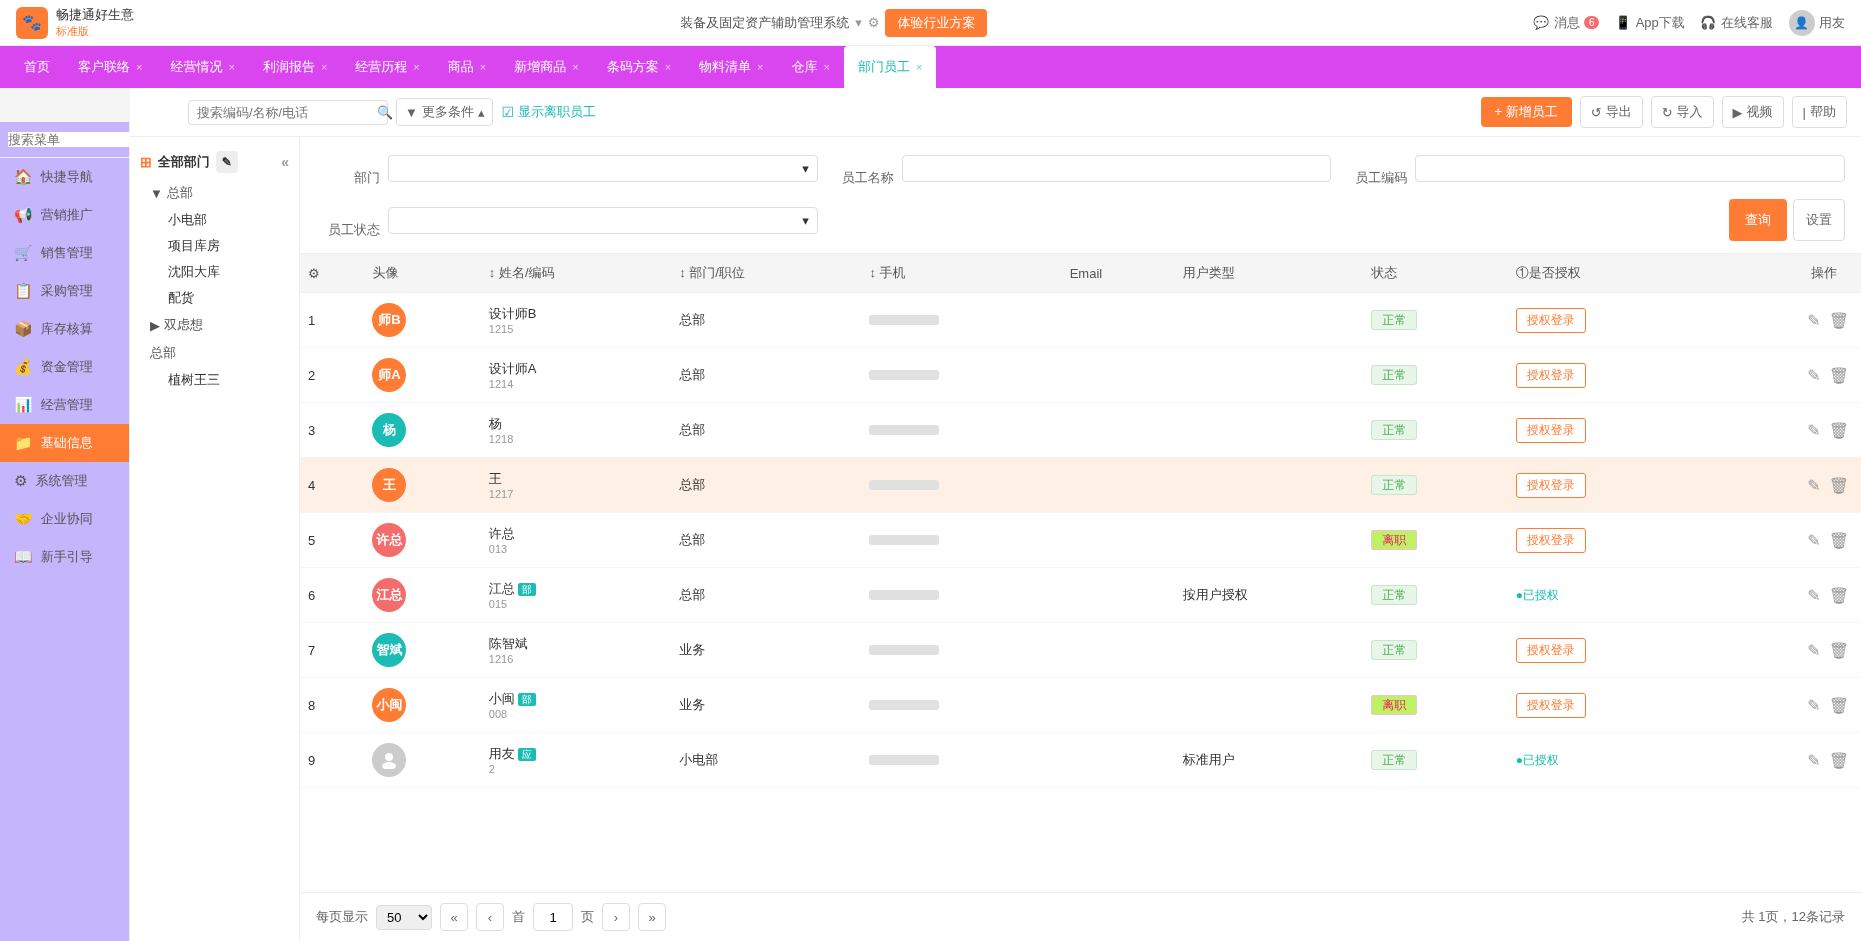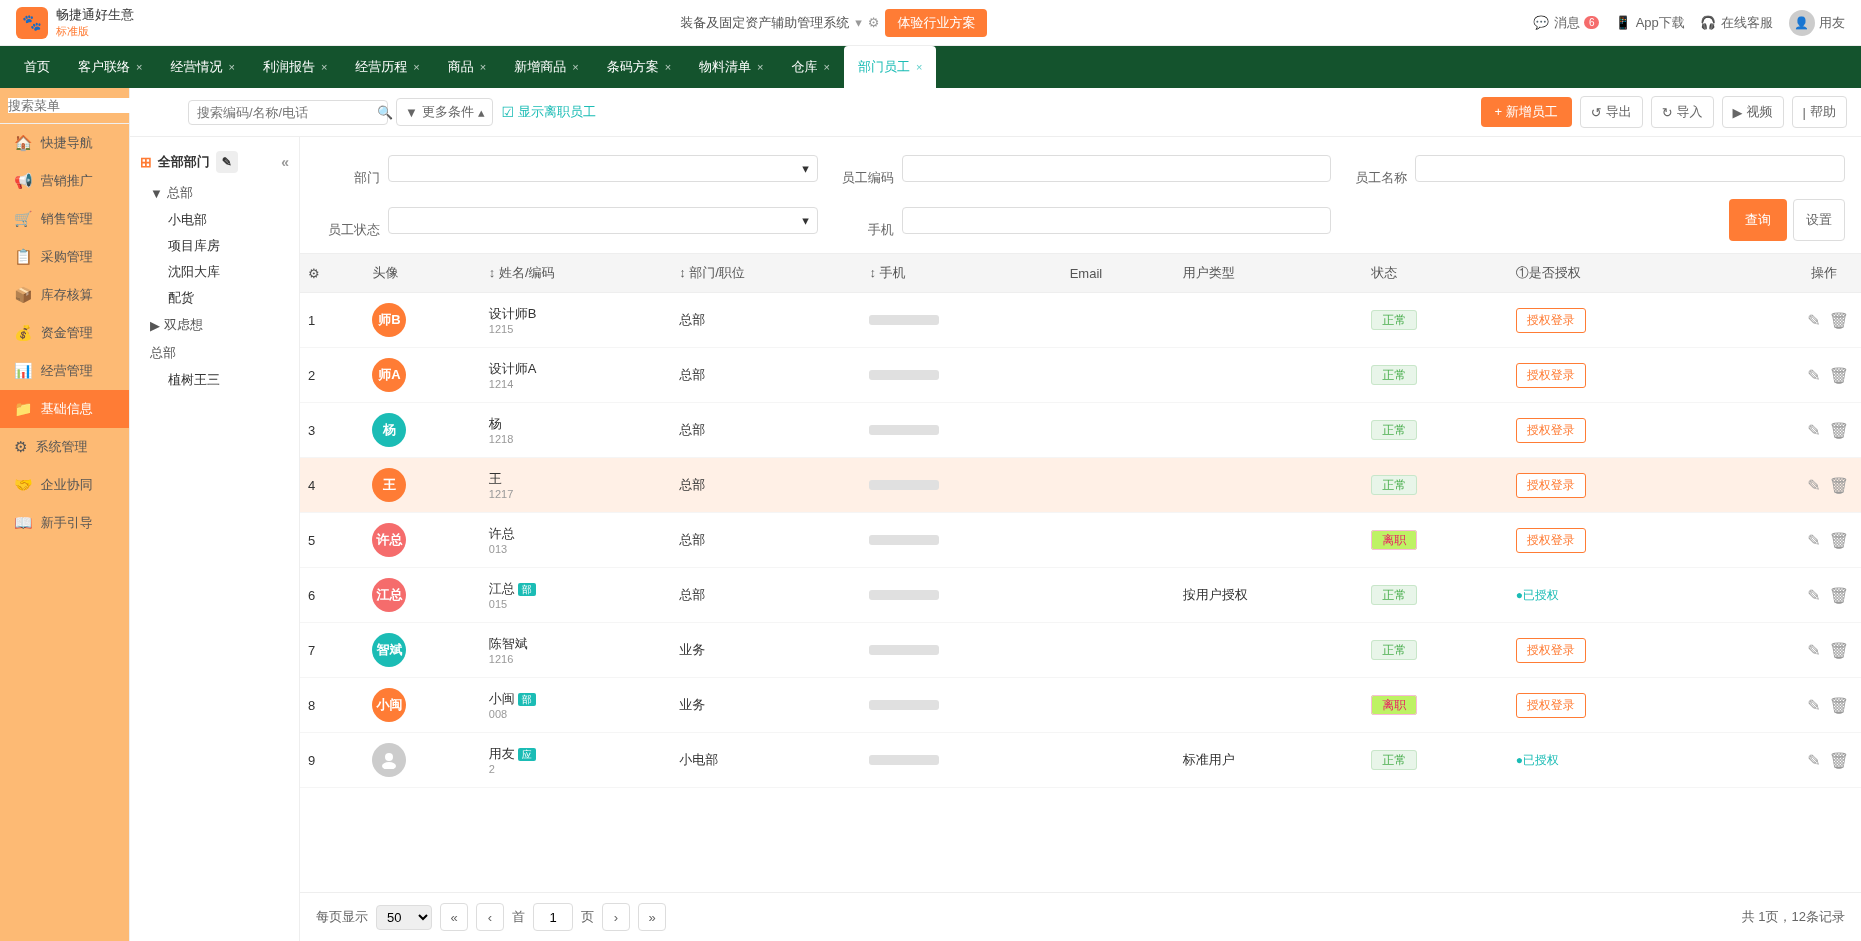--- a/index.html
+++ b/index.html
@@ -16,34 +16,34 @@
     .logo-text { font-size: 13px; color: #333; line-height: 1.3; }
     .logo-text .sub { font-size: 11px; color: #ff7c35; }
     .system-title { font-size: 13px; color: #555; display: flex; align-items: center; gap: 6px; }
     .header-right { display: flex; align-items: center; gap: 16px; font-size: 13px; color: #666; }
     .header-btn { display: flex; align-items: center; gap: 4px; cursor: pointer; }
     .badge { background: #f56c6c; color: #fff; border-radius: 10px; padding: 1px 5px; font-size: 10px; }
     .trial-btn { background: #ff7c35; color: white; border: none; border-radius: 4px; padding: 5px 12px; cursor: pointer; font-size: 13px; }
 
     
     .nav-tabs {
-      background: #14532d; display: flex; align-items: flex-end; height: 42px; padding: 0 10px; overflow: hidden;
+      background: #d946ef; display: flex; align-items: flex-end; height: 42px; padding: 0 10px; overflow: hidden;
     }
     .nav-tab {
       padding: 0 14px; height: 42px; display: flex; align-items: center; color: #fff;
       font-size: 13px; cursor: pointer; white-space: nowrap; gap: 4px;
     }
     .nav-tab.active { background: #fff; color: #1bbcb5; border-radius: 4px 4px 0 0; }
     .nav-tab .close-x { opacity: 0.7; font-size: 11px; margin-left: 2px; }
 
     
     .main-layout { display: flex; height: calc(100vh - 88px); }
 
     
-    .sidebar { width: 130px; background: #fdba74; border-right: 1px solid #eee; display: flex; flex-direction: column; flex-shrink: 0; }
+    .sidebar { width: 130px; background: #c4b5fd; border-right: 1px solid #eee; display: flex; flex-direction: column; flex-shrink: 0; margin-top: 34px; }
     .sidebar-search { padding: 10px 8px; display: flex; align-items: center; border-bottom: 1px solid #f0f0f0; }
     .sidebar-search input { border: none; outline: none; font-size: 13px; flex: 1; }
     .sidebar-menu-item {
       display: flex; align-items: center; padding: 10px 14px; cursor: pointer; gap: 8px; font-size: 13px; color: #555;
     }
     .sidebar-menu-item.active { background: #ff7c35; color: white; border-radius: 0; }
     .sidebar-menu-item .menu-icon { font-size: 15px; }
 
     
     .content-area { flex: 1; display: flex; flex-direction: column; overflow: hidden; }
@@ -287,38 +287,34 @@
 
         <div class="filter-form">
           <div class="filter-row">
             <span class="filter-label">部门</span>
             <div class="filter-select" style="min-width:160px">
               <span></span>
                 <span>▾</span>
             </div>
           </div>
           <div class="filter-row">
-            <span class="filter-label">员工编码</span>
+            <span class="filter-label">员工名称</span>
             <input class="filter-input" style="min-width: 160px;">
           </div>
           <div class="filter-row">
-            <span class="filter-label">员工名称</span>
+            <span class="filter-label">员工编码</span>
             <input class="filter-input" style="min-width: 160px;">
           </div>
 
           <div class="filter-row">
             <span class="filter-label">员工状态</span>
             <div class="filter-select" style="min-width:160px">
               <span></span>
                 <span>▾</span>
             </div>
-          </div>
-          <div class="filter-row">
-            <span class="filter-label">手机</span>
-            <input class="filter-input" style="min-width: 160px;">
           </div>
           <div class="filter-btns">
             <button class="query-btn">查询</button>
             <button class="reset-btn">设置</button>
           </div>
         </div>
 
         <div class="data-table-wrap">
           <table class="data-table">
             <thead>

